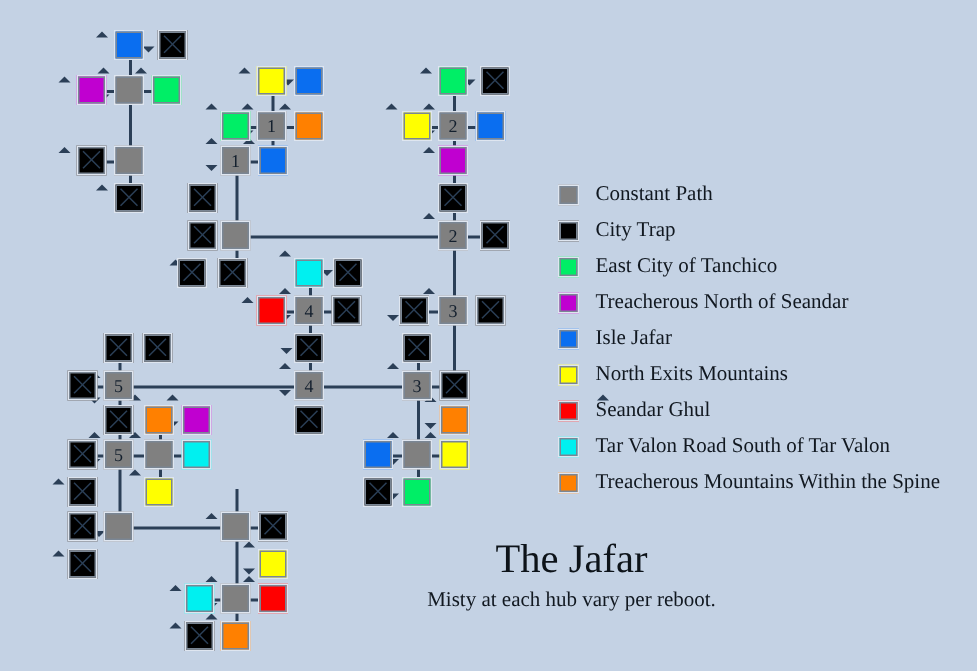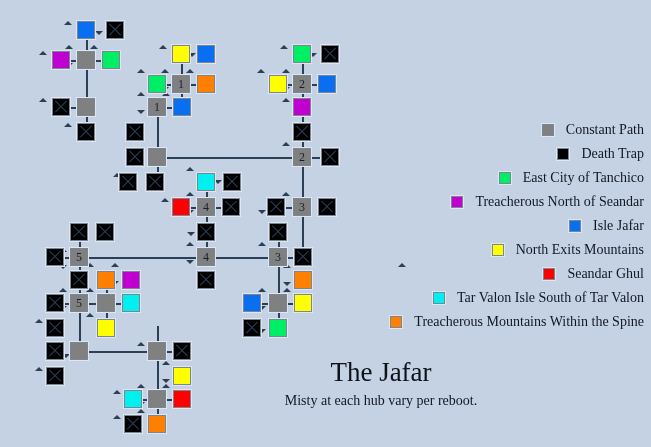--- a/index.html
+++ b/index.html
@@ -81,21 +81,20 @@
   #legend {
     position: absolute;
     left: 372px;
     top: 118px;
     width: 272px;
   }
   .legend-row {
     display: flex;
     align-items: center;
     height: 24px;
-    justify-content: flex-end;
   }
   .legend-swatch {
     width: 14px;
     height: 14px;
     box-sizing: border-box;
     border: 1px solid #dfe6f0;
     outline: 1px solid #7a8694;
     outline-offset: -2px;
     flex: 0 0 auto;
   }
@@ -345,21 +344,21 @@
       <div class="node" style="left: 147px; top: 414px; background: rgb(255, 128, 0);"></div>
     </div>
 
   <div id="legend">
       <div class="legend-row">
         <div class="legend-swatch" style="background: rgb(128, 128, 128);"></div>
         <div class="legend-label">Constant Path</div>
       </div>
       <div class="legend-row">
         <div class="legend-swatch" style="background: rgb(0, 0, 0);"></div>
-        <div class="legend-label">Death Trap</div>
+        <div class="legend-label">City Trap</div>
       </div>
       <div class="legend-row">
         <div class="legend-swatch" style="background: rgb(0, 238, 102);"></div>
         <div class="legend-label">East City of Tanchico</div>
       </div>
       <div class="legend-row">
         <div class="legend-swatch" style="background: rgb(192, 0, 208);"></div>
         <div class="legend-label">Treacherous North of Seandar</div>
       </div>
       <div class="legend-row">
@@ -369,21 +368,21 @@
       <div class="legend-row">
         <div class="legend-swatch" style="background: rgb(255, 255, 0);"></div>
         <div class="legend-label">North Exits Mountains</div>
       </div>
       <div class="legend-row">
         <div class="legend-swatch" style="background: rgb(255, 0, 0);"></div>
         <div class="legend-label">Seandar Ghul</div>
       </div>
       <div class="legend-row">
         <div class="legend-swatch" style="background: rgb(0, 240, 240);"></div>
-        <div class="legend-label">Tar Valon Isle South of Tar Valon</div>
+        <div class="legend-label">Tar Valon Road South of Tar Valon</div>
       </div>
       <div class="legend-row">
         <div class="legend-swatch" style="background: rgb(255, 128, 0);"></div>
         <div class="legend-label">Treacherous Mountains Within the Spine</div>
       </div>
     </div>
 
   <div id="titleblock">
     <div id="title">The Jafar</div>
     <div id="subtitle">Misty at each hub vary per reboot.</div>

